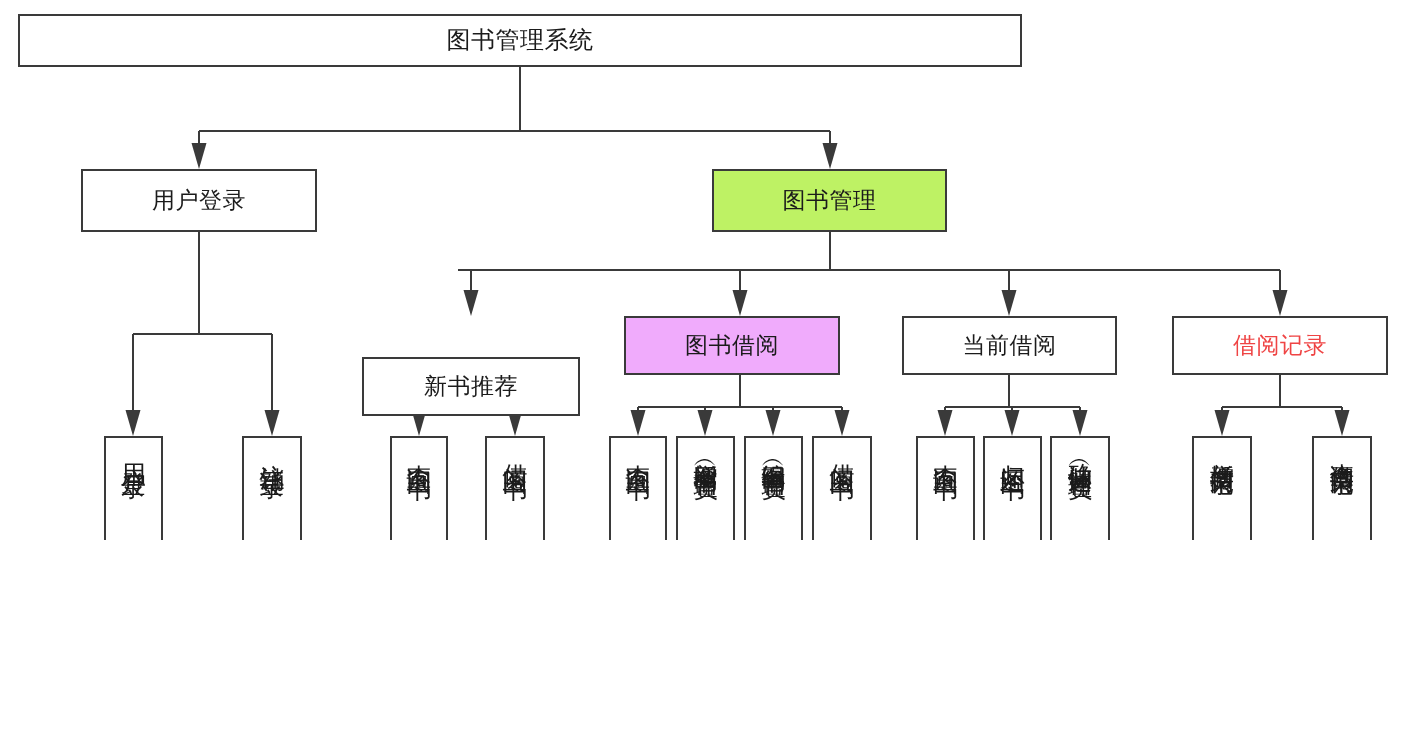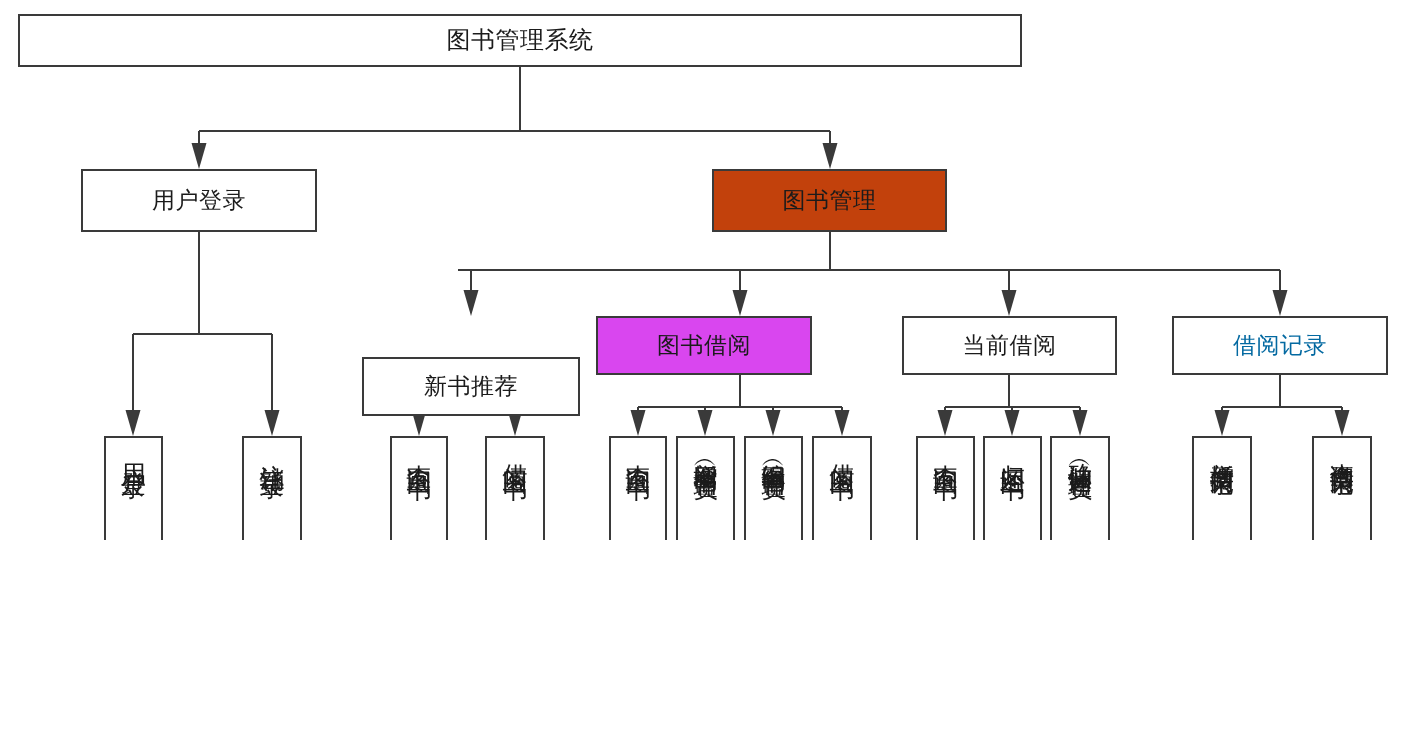--- a/index.html
+++ b/index.html
@@ -138,34 +138,34 @@
       <polygon points="1334.5,410 1349.5,410 1342,436" fill="#3a3a3a"></polygon>
     </svg>
 
   <div id="nodes-layer">
       <div class="node horiz root" style="left: 18px; top: 14px; width: 1004px; height: 53px; border-color: rgb(58, 58, 58); background: rgb(255, 255, 255);">
         <span class="node-label" style="color: rgb(27, 27, 27);">图书管理系统</span>
       </div>
       <div class="node horiz" style="left: 81px; top: 169px; width: 236px; height: 63px; border-color: rgb(58, 58, 58); background: rgb(255, 255, 255);">
         <span class="node-label" style="color: rgb(27, 27, 27);">用户登录</span>
       </div>
-      <div class="node horiz" style="left: 712px; top: 169px; width: 235px; height: 63px; border-color: rgb(58, 58, 58); background: #c2410c;">
+      <div class="node horiz" style="left: 712px; top: 169px; width: 235px; height: 63px; border-color: rgb(58, 58, 58); background: #bef264;">
         <span class="node-label" style="color: rgb(27, 27, 27);">图书管理</span>
       </div>
       <div class="node horiz" style="left: 362px; top: 316px; width: 218px; height: 59px; border-color: rgb(58, 58, 58); background: rgb(255, 255, 255); margin-top: 41px;">
         <span class="node-label" style="color: rgb(27, 27, 27);">新书推荐</span>
       </div>
-      <div class="node horiz" style="left: 596px; top: 316px; width: 216px; height: 59px; border-color: rgb(58, 58, 58); background: #d946ef;">
+      <div class="node horiz" style="left: 624px; top: 316px; width: 216px; height: 59px; border-color: rgb(58, 58, 58); background: #f0abfc;">
         <span class="node-label" style="color: rgb(27, 27, 27);">图书借阅</span>
       </div>
       <div class="node horiz" style="left: 902px; top: 316px; width: 215px; height: 59px; border-color: rgb(58, 58, 58); background: rgb(255, 255, 255);">
         <span class="node-label" style="color: rgb(27, 27, 27); text-align: center;">当前借阅</span>
       </div>
       <div class="node horiz" style="left: 1172px; top: 316px; width: 216px; height: 59px; border-color: rgb(58, 58, 58); background: rgb(255, 255, 255);">
-        <span class="node-label" style="color: #0369a1;">借阅记录</span>
+        <span class="node-label" style="color: #ef4444;">借阅记录</span>
       </div>
       <div class="node vert" style="left: 104px; top: 436px; width: 59px; height: 299px; border-color: rgb(58, 58, 58); background: rgb(255, 255, 255);">
         <span class="node-label" style="color: rgb(27, 27, 27);">用户登录</span>
       </div>
       <div class="node vert" style="left: 242px; top: 436px; width: 60px; height: 299px; border-color: rgb(58, 58, 58); background: rgb(255, 255, 255);">
         <span class="node-label" style="color: rgb(27, 27, 27);">注销登录</span>
       </div>
       <div class="node vert" style="left: 390px; top: 436px; width: 58px; height: 299px; border-color: rgb(58, 58, 58); background: rgb(255, 255, 255);">
         <span class="node-label" style="color: rgb(27, 27, 27);">查询图书</span>
       </div>

